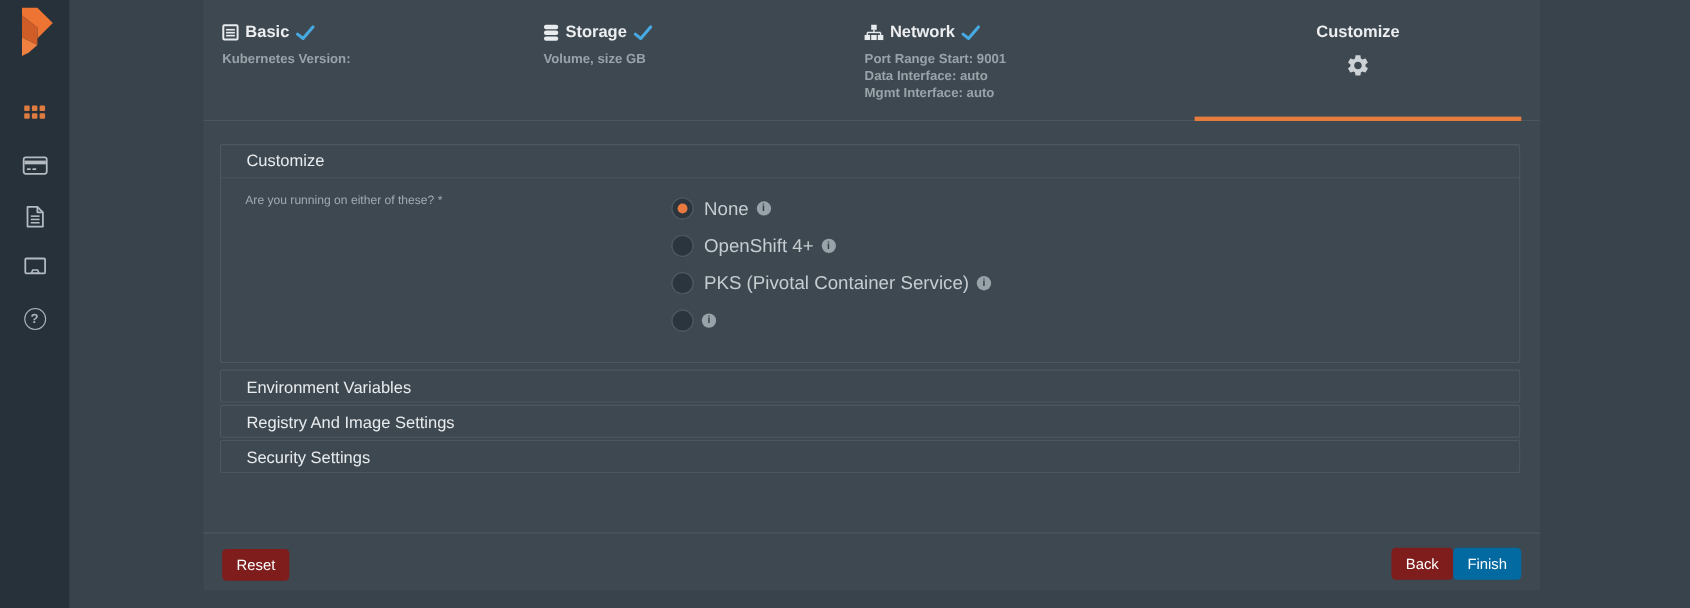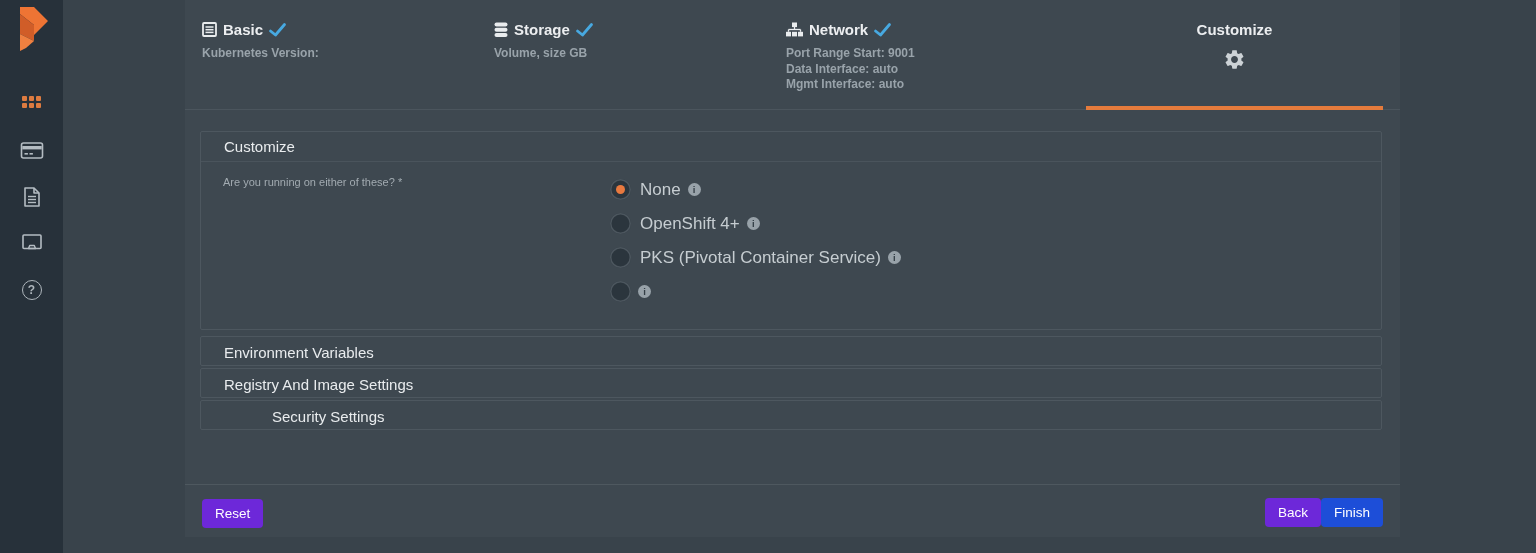--- a/index.html
+++ b/index.html
@@ -31,39 +31,39 @@
   .step-summary { margin-top:8px; font-size:12px; line-height:15.5px; color:#99a3aa; font-weight:700; }
   .step-gear { margin-top:10px; display:flex; justify-content:center; }
   .active-bar { position:absolute; left:1086px; top:106px; width:297px; height:4px; background:#e57b3c; z-index:2; }
 
   
   .panel { position:absolute; left:200px; width:1182px; border:1px solid #4d575f; border-radius:2px; background:#3e4850; }
   .panel-expanded { top:131px; height:199px; }
   .panel-header { height:30px; display:flex; align-items:center; padding-left:23px; font-size:15px; color:#e9ecee; cursor:pointer; }
   .panel-expanded .panel-header { border-bottom:1px solid #4a545c; }
   .panel-collapsed { height:30px; }
-  .pc-1 { top:336px; } .pc-2 { top:368px; } .pc-3 { top:400px;padding-left:48px; } .pc-4 { top:432px; }
+  .pc-1 { top:336px; } .pc-2 { top:368px; } .pc-3 { top:400px; } .pc-4 { top:432px; }
 
   .question { position:absolute; left:22px; top:44px; font-size:11px; color:#a2abb1; }
   .options { position:absolute; left:409px; top:47px; }
   .option-row { display:flex; align-items:center; height:21px; margin-bottom:13px; cursor:pointer; }
   .radio { width:21px; height:21px; border-radius:50%; background:#2b353d; box-shadow:inset 0 0 0 1.5px #4c565e;
            display:flex; align-items:center; justify-content:center; flex:0 0 auto; }
   .radio.selected::after { content:""; width:9px; height:9px; border-radius:50%; background:#e8793f; display:block; }
   .option-label { margin-left:9px; font-size:17px; color:#c6cdd1; }
   .info-icon { margin-left:7px; width:13px; height:13px; border-radius:50%; background:#98a2a9; color:#343e46;
                font-size:9.5px; font-weight:bold; display:flex; align-items:center; justify-content:center; cursor:pointer; }
 
   
   .footer { position:absolute; left:185px; top:484px; width:1215px; height:53px; border-top:1px solid #4e585f; }
   .btn { height:29px; border-radius:4px; font-size:13.5px; color:#fff; display:inline-flex; align-items:center;
-         padding:0 13px; background:#6d28d9; border:none; cursor:pointer; font-family:inherit; }
+         padding:0 13px; background:#7f1d1d; border:none; cursor:pointer; font-family:inherit; }
   .btn-reset { position:absolute; left:17px; top:14px; }
   .footer-right { position:absolute; right:17px; top:13px; display:flex; }
-  .btn-finish { background:#1d4ed8; }
+  .btn-finish { background:#0369a1; }
 
   svg { overflow:visible; }
 </style>
 </head>
 <body>
 
 <div class="page">
 
   <aside class="sidebar">
     <svg class="logo" viewBox="0 0 36 46">

